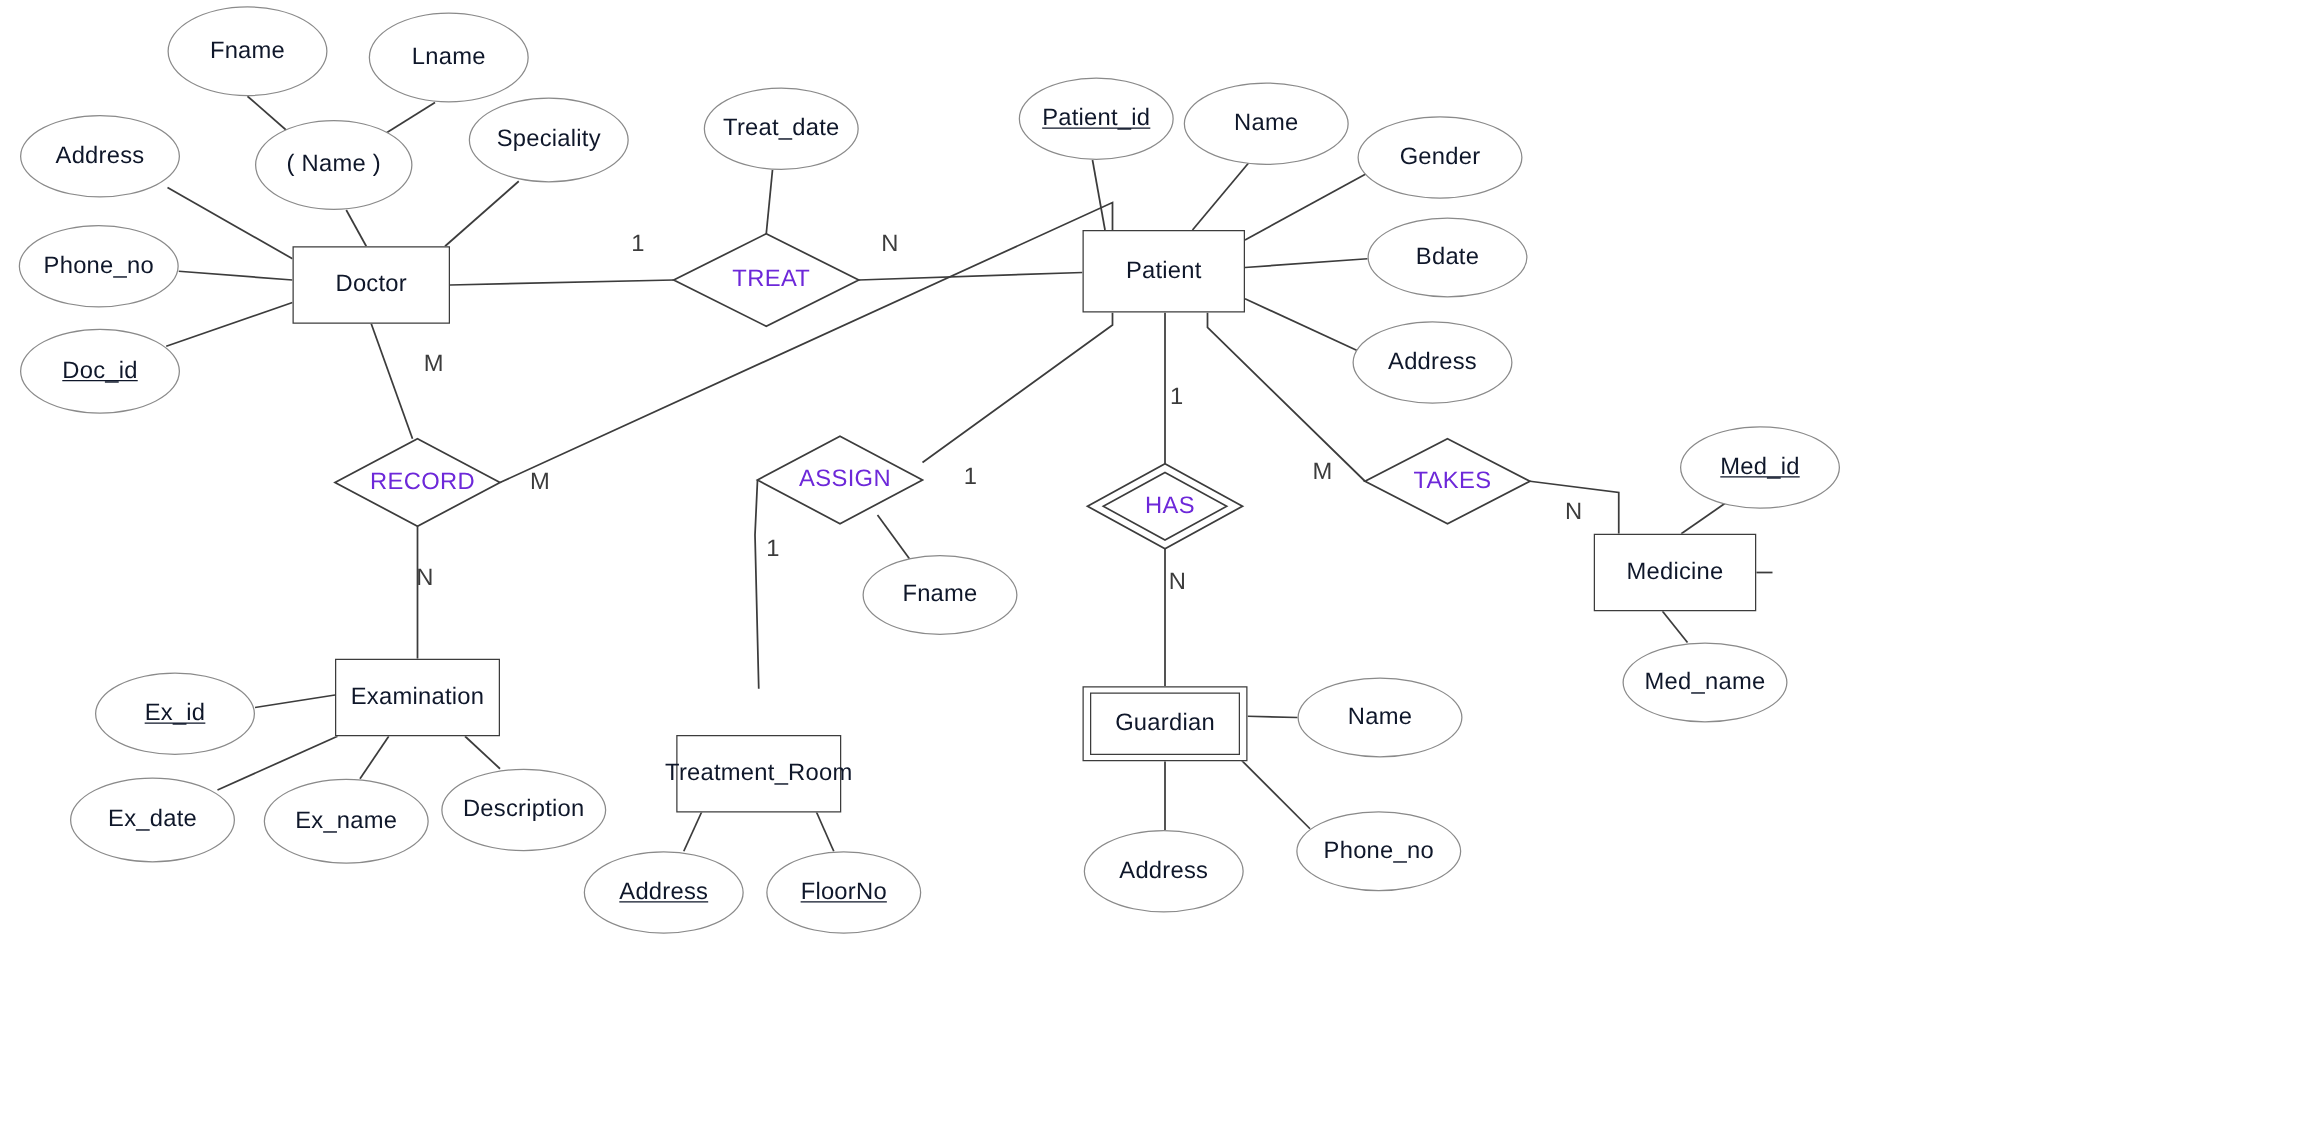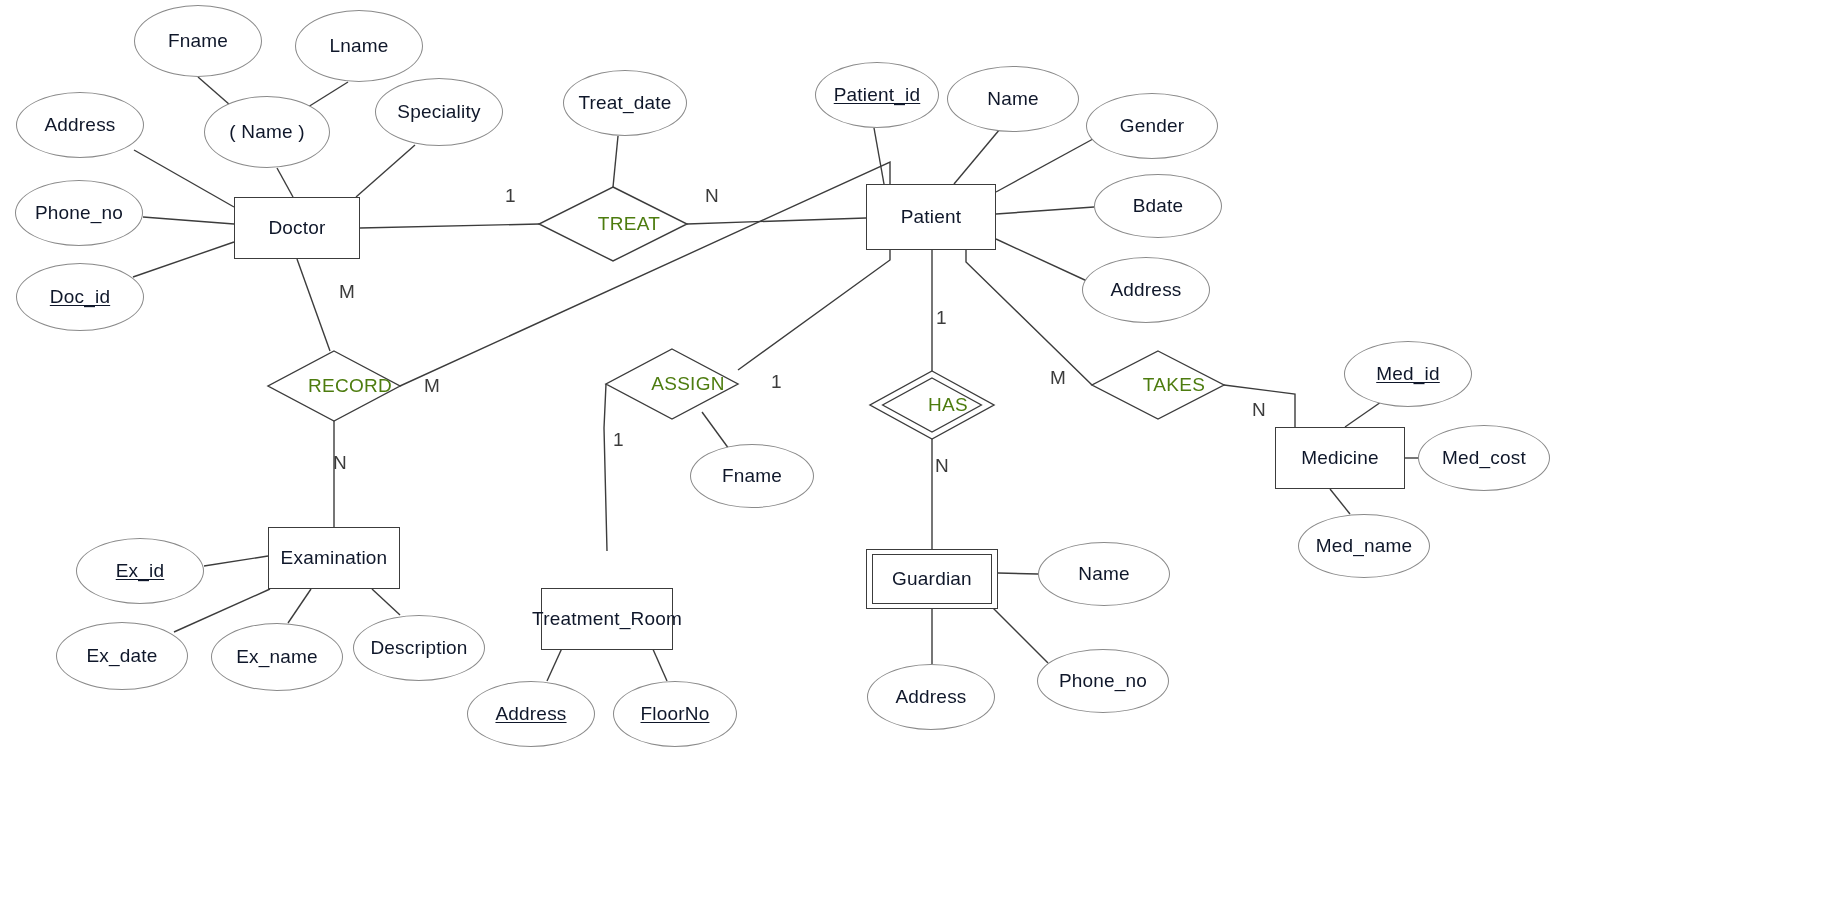--- a/index.html
+++ b/index.html
@@ -62,28 +62,28 @@
     position: absolute;
   }
   .diamond-wrap svg {
     position: absolute;
     left: 0;
     top: 0;
     overflow: visible;
   }
   .diamond-label {
     position: absolute;
-    left: 16px;
+    left: 4px;
     top: 0;
     width: 100%;
     height: 100%;
     display: flex;
     align-items: center;
     justify-content: center;
-    color: #4d7c0f;
+    color: #6d28d9;
     font-size: 19px;
     letter-spacing: 0.3px;
     white-space: nowrap;
     pointer-events: none;
   }
   .card-label {
     position: absolute;
     color: #3c3c3c;
     font-size: 19px;
     white-space: nowrap;
@@ -201,23 +201,20 @@
     </div>
     <div class="node ellipse" style="left: 1037px; top: 649px; width: 132px; height: 64px;">
       <span>Phone_no</span>
     </div>
     <div class="node ellipse" style="left: 867px; top: 664px; width: 128px; height: 66px;">
       <span>Address</span>
     </div>
     <div class="node ellipse" style="left: 1344px; top: 341px; width: 128px; height: 66px;">
       <span class="key">Med_id</span>
     </div>
-    <div class="node ellipse" style="left: 1418px; top: 425px; width: 132px; height: 66px;">
-      <span>Med_cost</span>
-    </div>
     <div class="node ellipse" style="left: 1298px; top: 514px; width: 132px; height: 64px;">
       <span>Med_name</span>
     </div>
     <div class="node entity" style="left: 234px; top: 197px; width: 126px; height: 62px;">
       <span>Doctor</span>
     </div>
     <div class="node entity" style="left: 866px; top: 184px; width: 130px; height: 66px;">
       <span>Patient</span>
     </div>
     <div class="node entity" style="left: 268px; top: 527px; width: 132px; height: 62px;">

